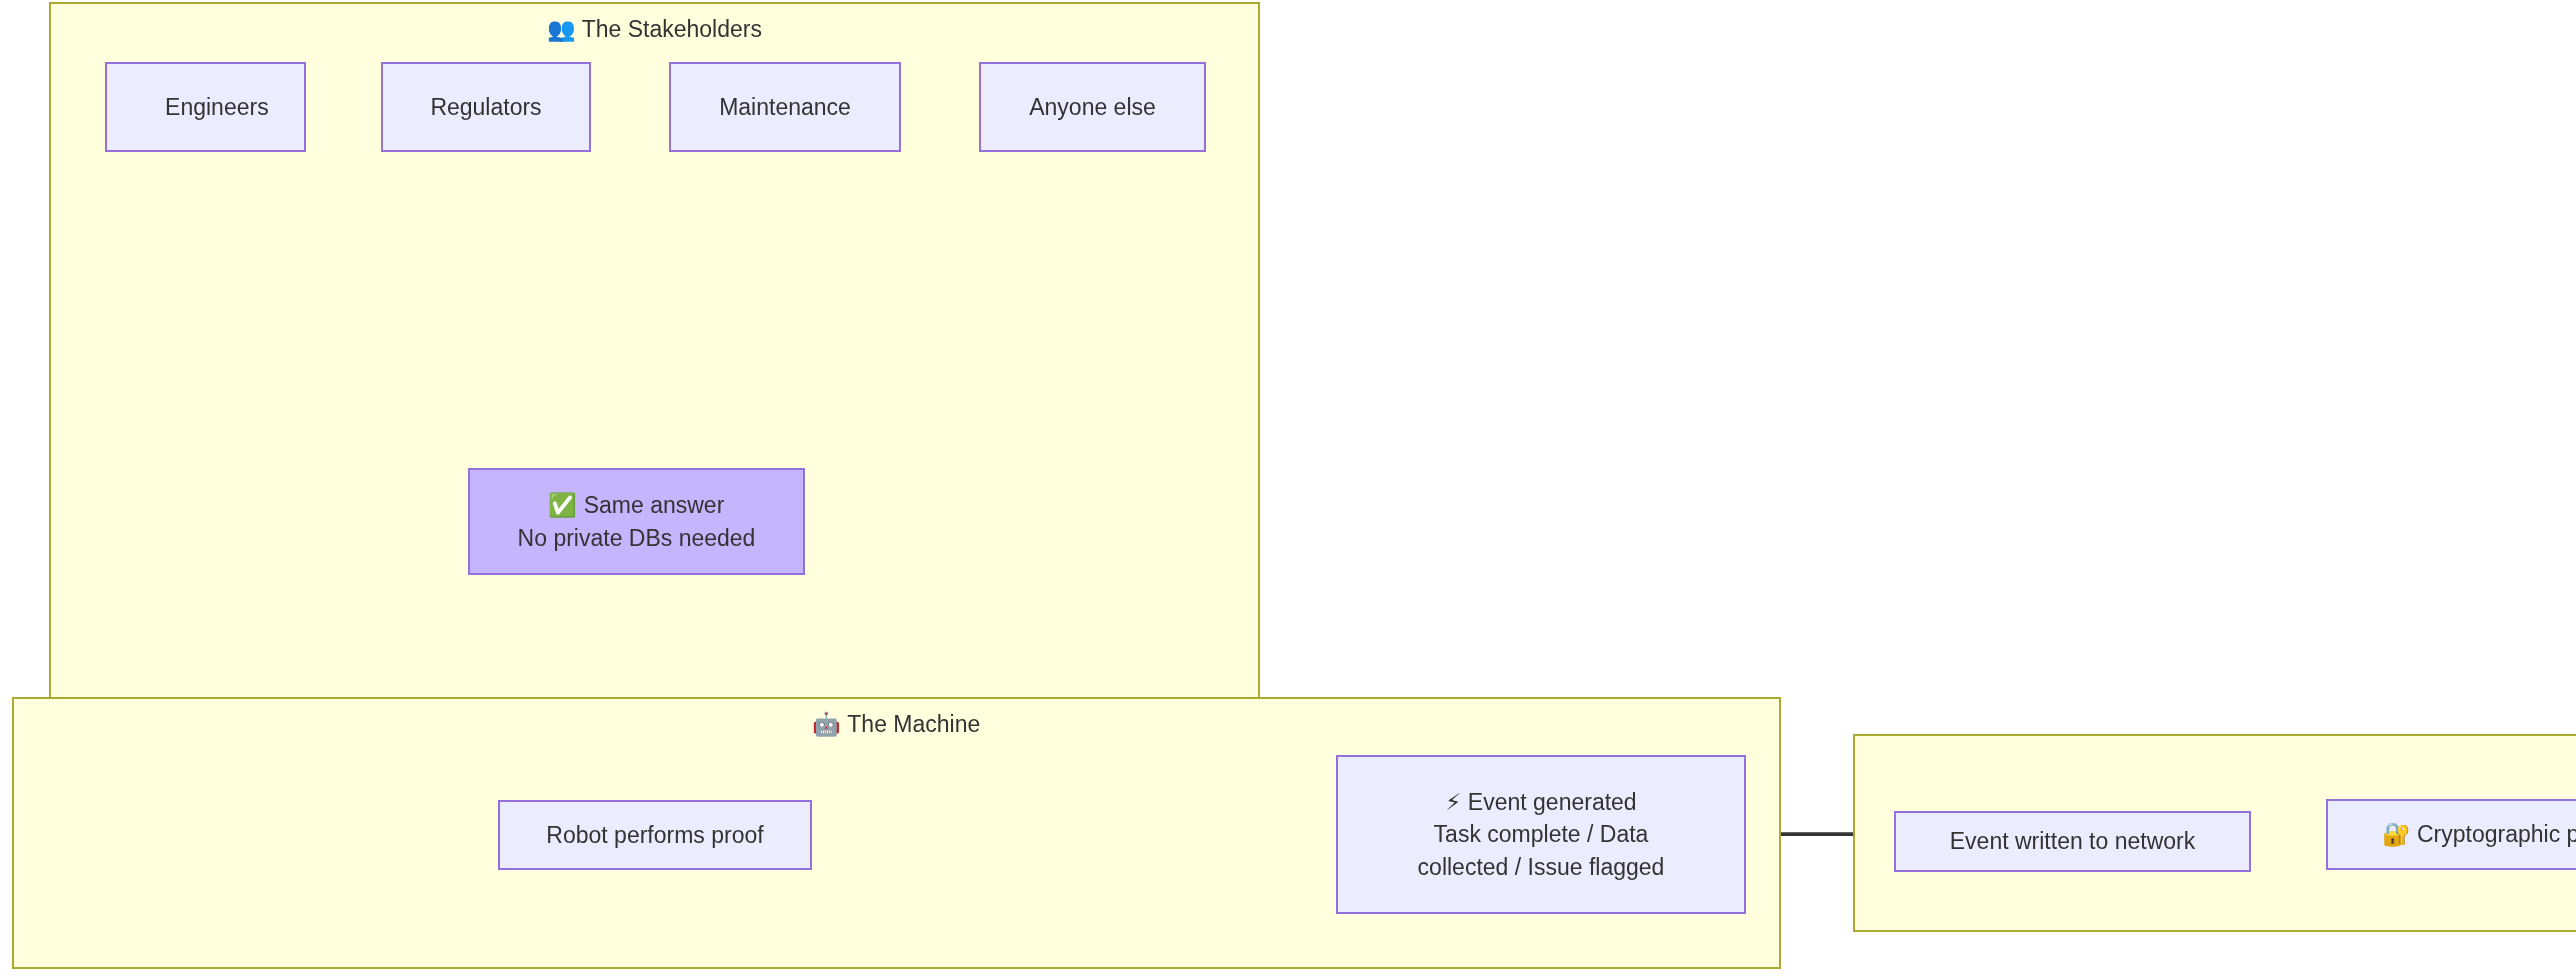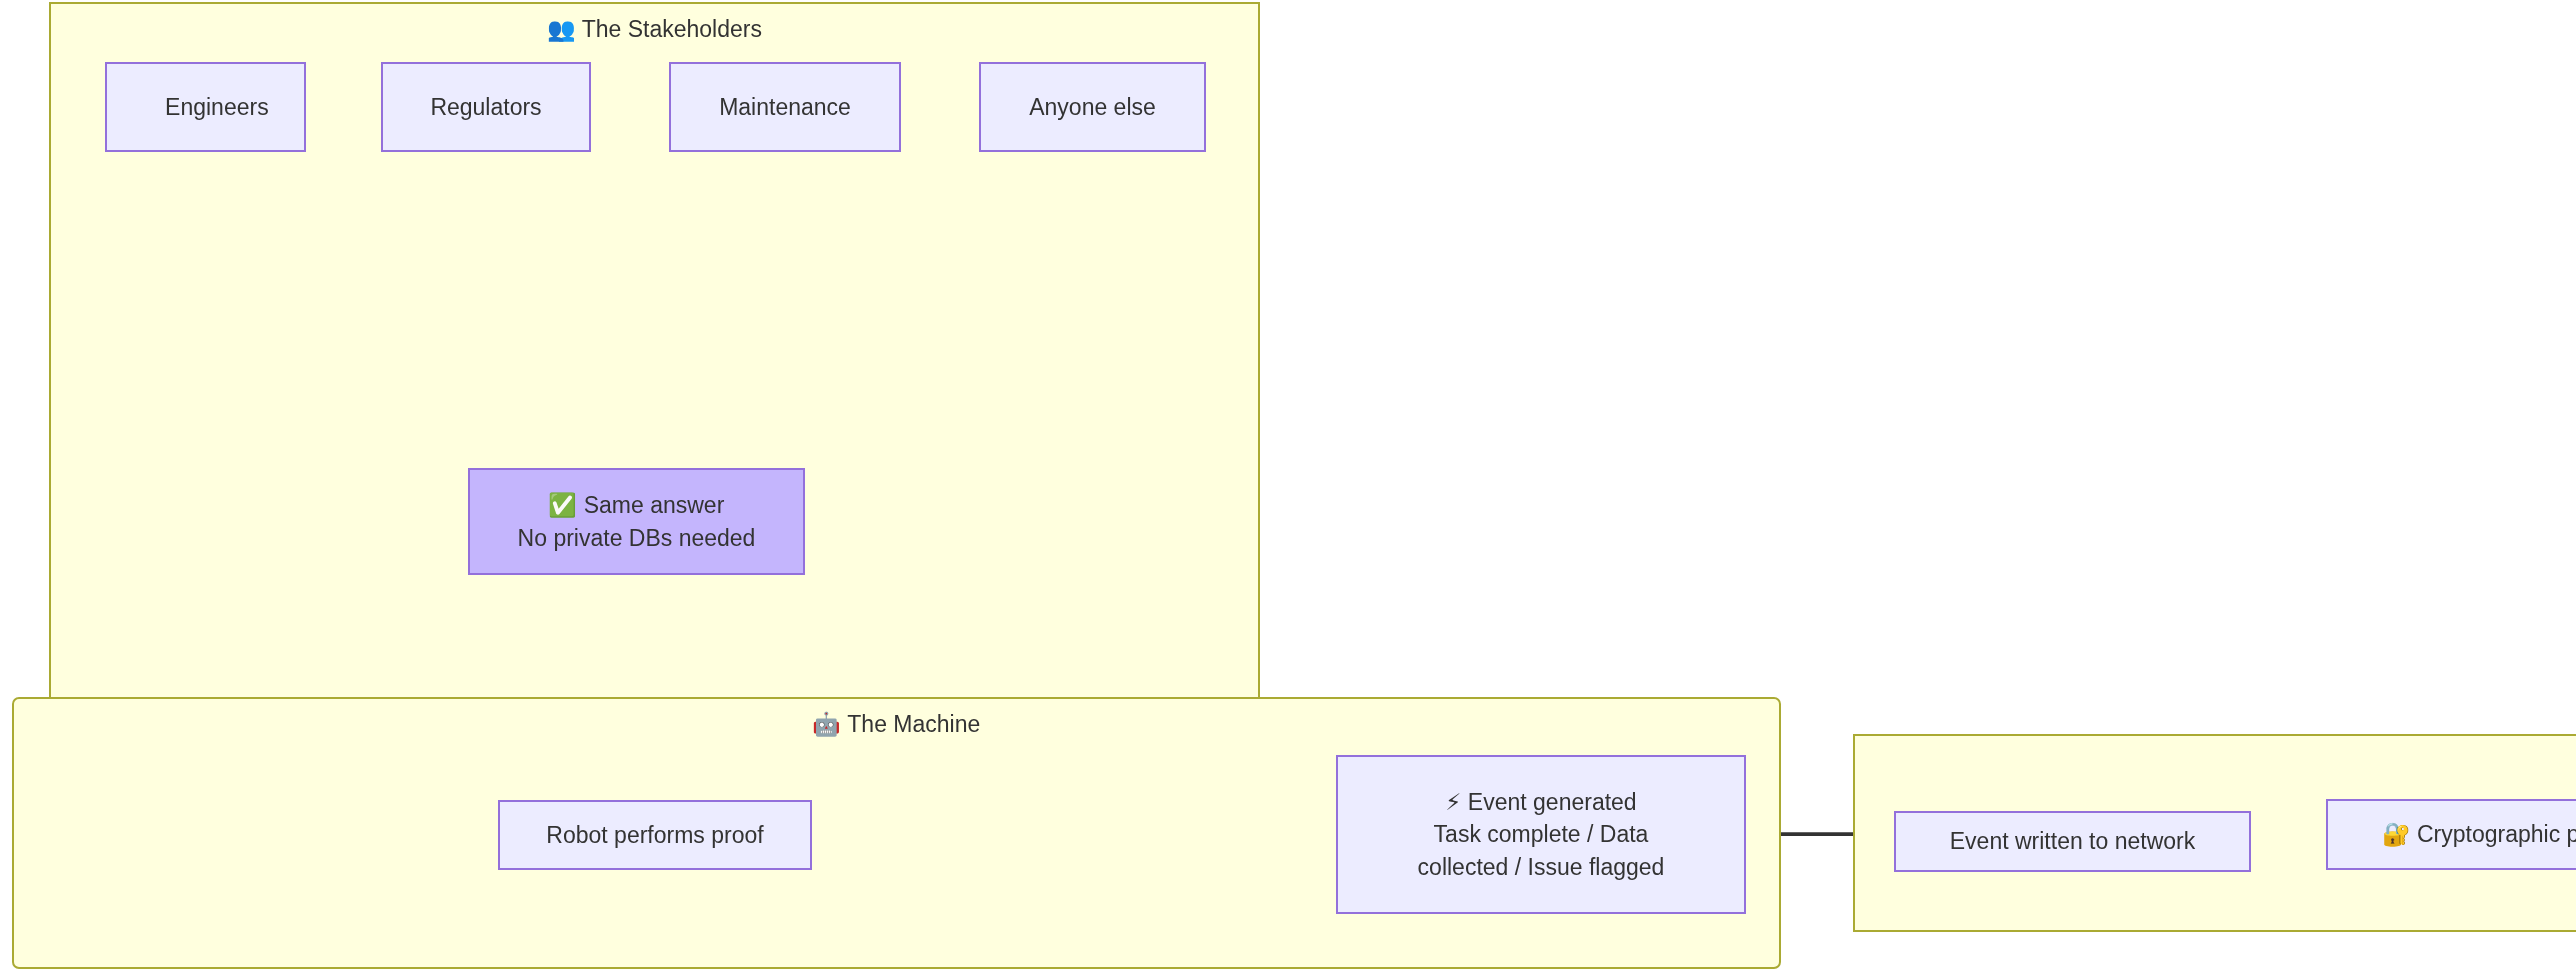--- a/index.html
+++ b/index.html
@@ -103,21 +103,21 @@
   <div class="node" style="left:381px; top:62px; width:210px; height:90px;">Regulators</div>
 
   <div class="node" style="left:979px; top:62px; width:227px; height:90px;">Anyone else</div>
 
   <div class="node" style="left:669px; top:62px; width:232px; height:90px;">Maintenance</div>
 
 
   <div class="node accent-purple" style="left:468px; top:468px; width:337px; height:107px;">✅ Same answer
 No private DBs needed</div>
 
-  <div class="cluster" style="left:12px; top:697px; width:1769px; height:272px;border-radius:7px;">
+  <div class="cluster" style="left:12px; top:697px; width:1769px; height:272px;">
     <div class="cluster-title">🤖 The Machine</div>
   </div>
 
   <div class="node" style="left:498px; top:800px; width:314px; height:70px;">Robot performs proof</div>
 
   <div class="node" style="left:1336px; top:755px; width:410px; height:159px;">⚡ Event generated
 Task complete / Data
 collected / Issue flagged</div>
 
   <div class="cluster" style="left:1853px; top:734px; width:1704px; height:198px;">

